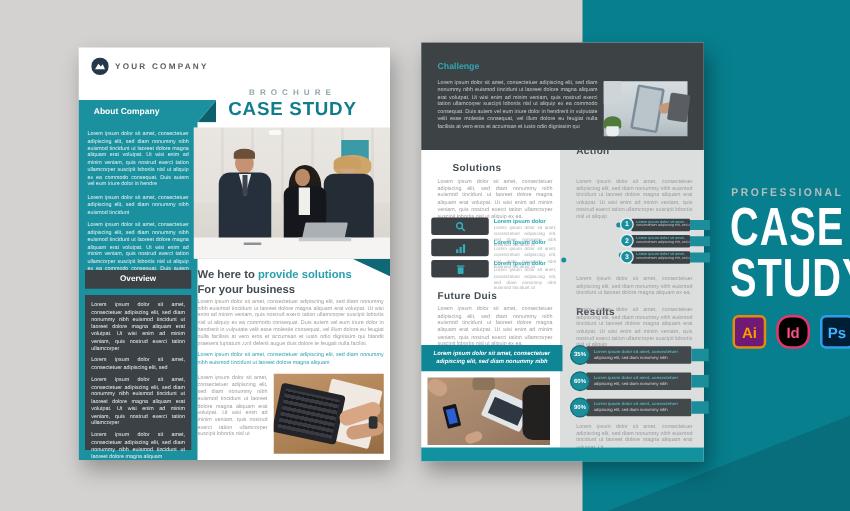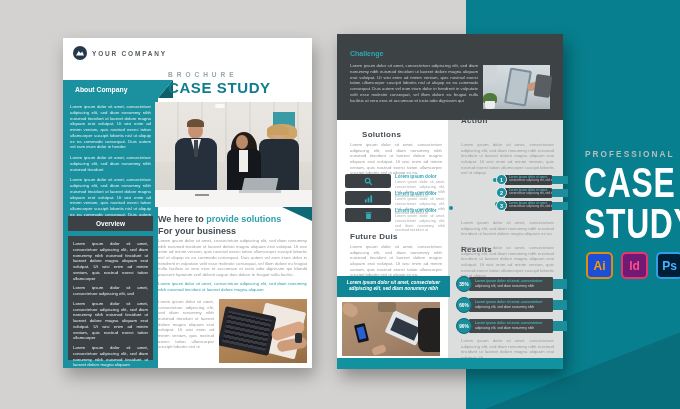--- a/index.html
+++ b/index.html
@@ -16,22 +16,22 @@
   
   .promo-kicker { left:585px; top:149px; width:90px; font-size:9px; font-weight:bold;
                   letter-spacing:2.2px; color:#b9bdbd; transform:scaleX(.92); transform-origin:0 0; }
   .promo-title { font-weight:bold; color:#ffffff; font-size:43px; line-height:38px;
                  transform:scaleX(.74); transform-origin:0 0; letter-spacing:1px; }
   .promo-title1 { left:584px; top:163px; }
   .promo-title2 { left:584px; top:204px; }
   .apps { left:586px; top:252px; display:flex; gap:8px; }
   .tile { width:27px; height:27px; border-radius:5px; border:2px solid; display:flex;
           align-items:center; justify-content:center; font-size:12px; font-weight:bold; }
-  .tile-ai { background:#1d4ed8; border-color:#e08d0c; color:#ff9a00; }
-  .tile-id { background:#701a75; border-color:#e8356e; color:#ff4d88; }
+  .tile-ai { background:#701a75; border-color:#e08d0c; color:#ff9a00; }
+  .tile-id { background:#000000; border-color:#e8356e; color:#ff4d88;border-radius:11px; }
   .tile-ps { background:#001e36; border-color:#2f9fe8; color:#43b4ff; }
 
   
   .page { background:#ffffff; box-shadow:3px 8px 16px rgba(0,0,0,.3); }
   .page1 { left:63px; top:38px; width:249px; height:330px; }
   .page2 { left:337px; top:34px; width:226px; height:335px; box-shadow:4px 8px 16px rgba(0,0,0,.35); }
 
   
   .t-xs { font-size:4.3px; line-height:1.32; text-align:justify; color:#9b9b9b; }
   .t-xs-w { font-size:4.3px; line-height:1.34; text-align:justify; color:#e9f4f4; }
@@ -47,21 +47,21 @@
                display:flex; align-items:center; }
   .p1-ribbon span { padding-left:12px; font-size:6.8px; font-weight:bold; color:#fff; }
   .p1-ribbon-fold { left:95px; top:42px; width:15px; height:18px; background:#0d5f6b;
                     clip-path:polygon(100% 0,100% 100%,0 100%); }
   .p1-side-text { left:7px; top:66px; width:81px; display:flex; flex-direction:column; gap:5px; }
   .overview-box { left:5px; top:178px; width:85px; height:15px; background:#3b4144;
                   display:flex; align-items:center; justify-content:center;
                   font-size:6.5px; font-weight:bold; color:#fff; }
   .overview-body { left:5px; top:198px; width:85px; height:124px; background:#3b4144;
                    padding:5px; display:flex; flex-direction:column; gap:4px; }
-  .brochure-block { left:105px; top:33px; width:132px; }
+  .brochure-block { left:105px; top:33px; width:132px; text-align:center; }
   .brochure-kicker { font-size:6.5px; letter-spacing:4px; color:#93a7ab; font-weight:600; }
   .brochure-title { font-size:15px; font-weight:800; color:#107d8d; letter-spacing:.6px; margin-top:1px; }
   .p1-photo { left:92px; top:64px; width:157px; height:105px; overflow:hidden;
               background:linear-gradient(180deg,#eceae6 0%,#e0ddd7 55%,#d6d2cb 100%); }
   .p1-tri { left:219px; top:169px; width:30px; height:14px; background:#0e6977;
             clip-path:polygon(0 0,100% 0,100% 100%); }
   .headline { left:95px; top:176px; width:150px; font-size:9px; line-height:1.3; font-weight:600; color:#434b50; }
   .headline .hl { color:#2b9fae; }
   .p1-body { left:95px; top:200px; width:149px; }
   .p1-teal-para { left:95px; top:243px; width:149px; font-size:4.3px; line-height:1.35;

